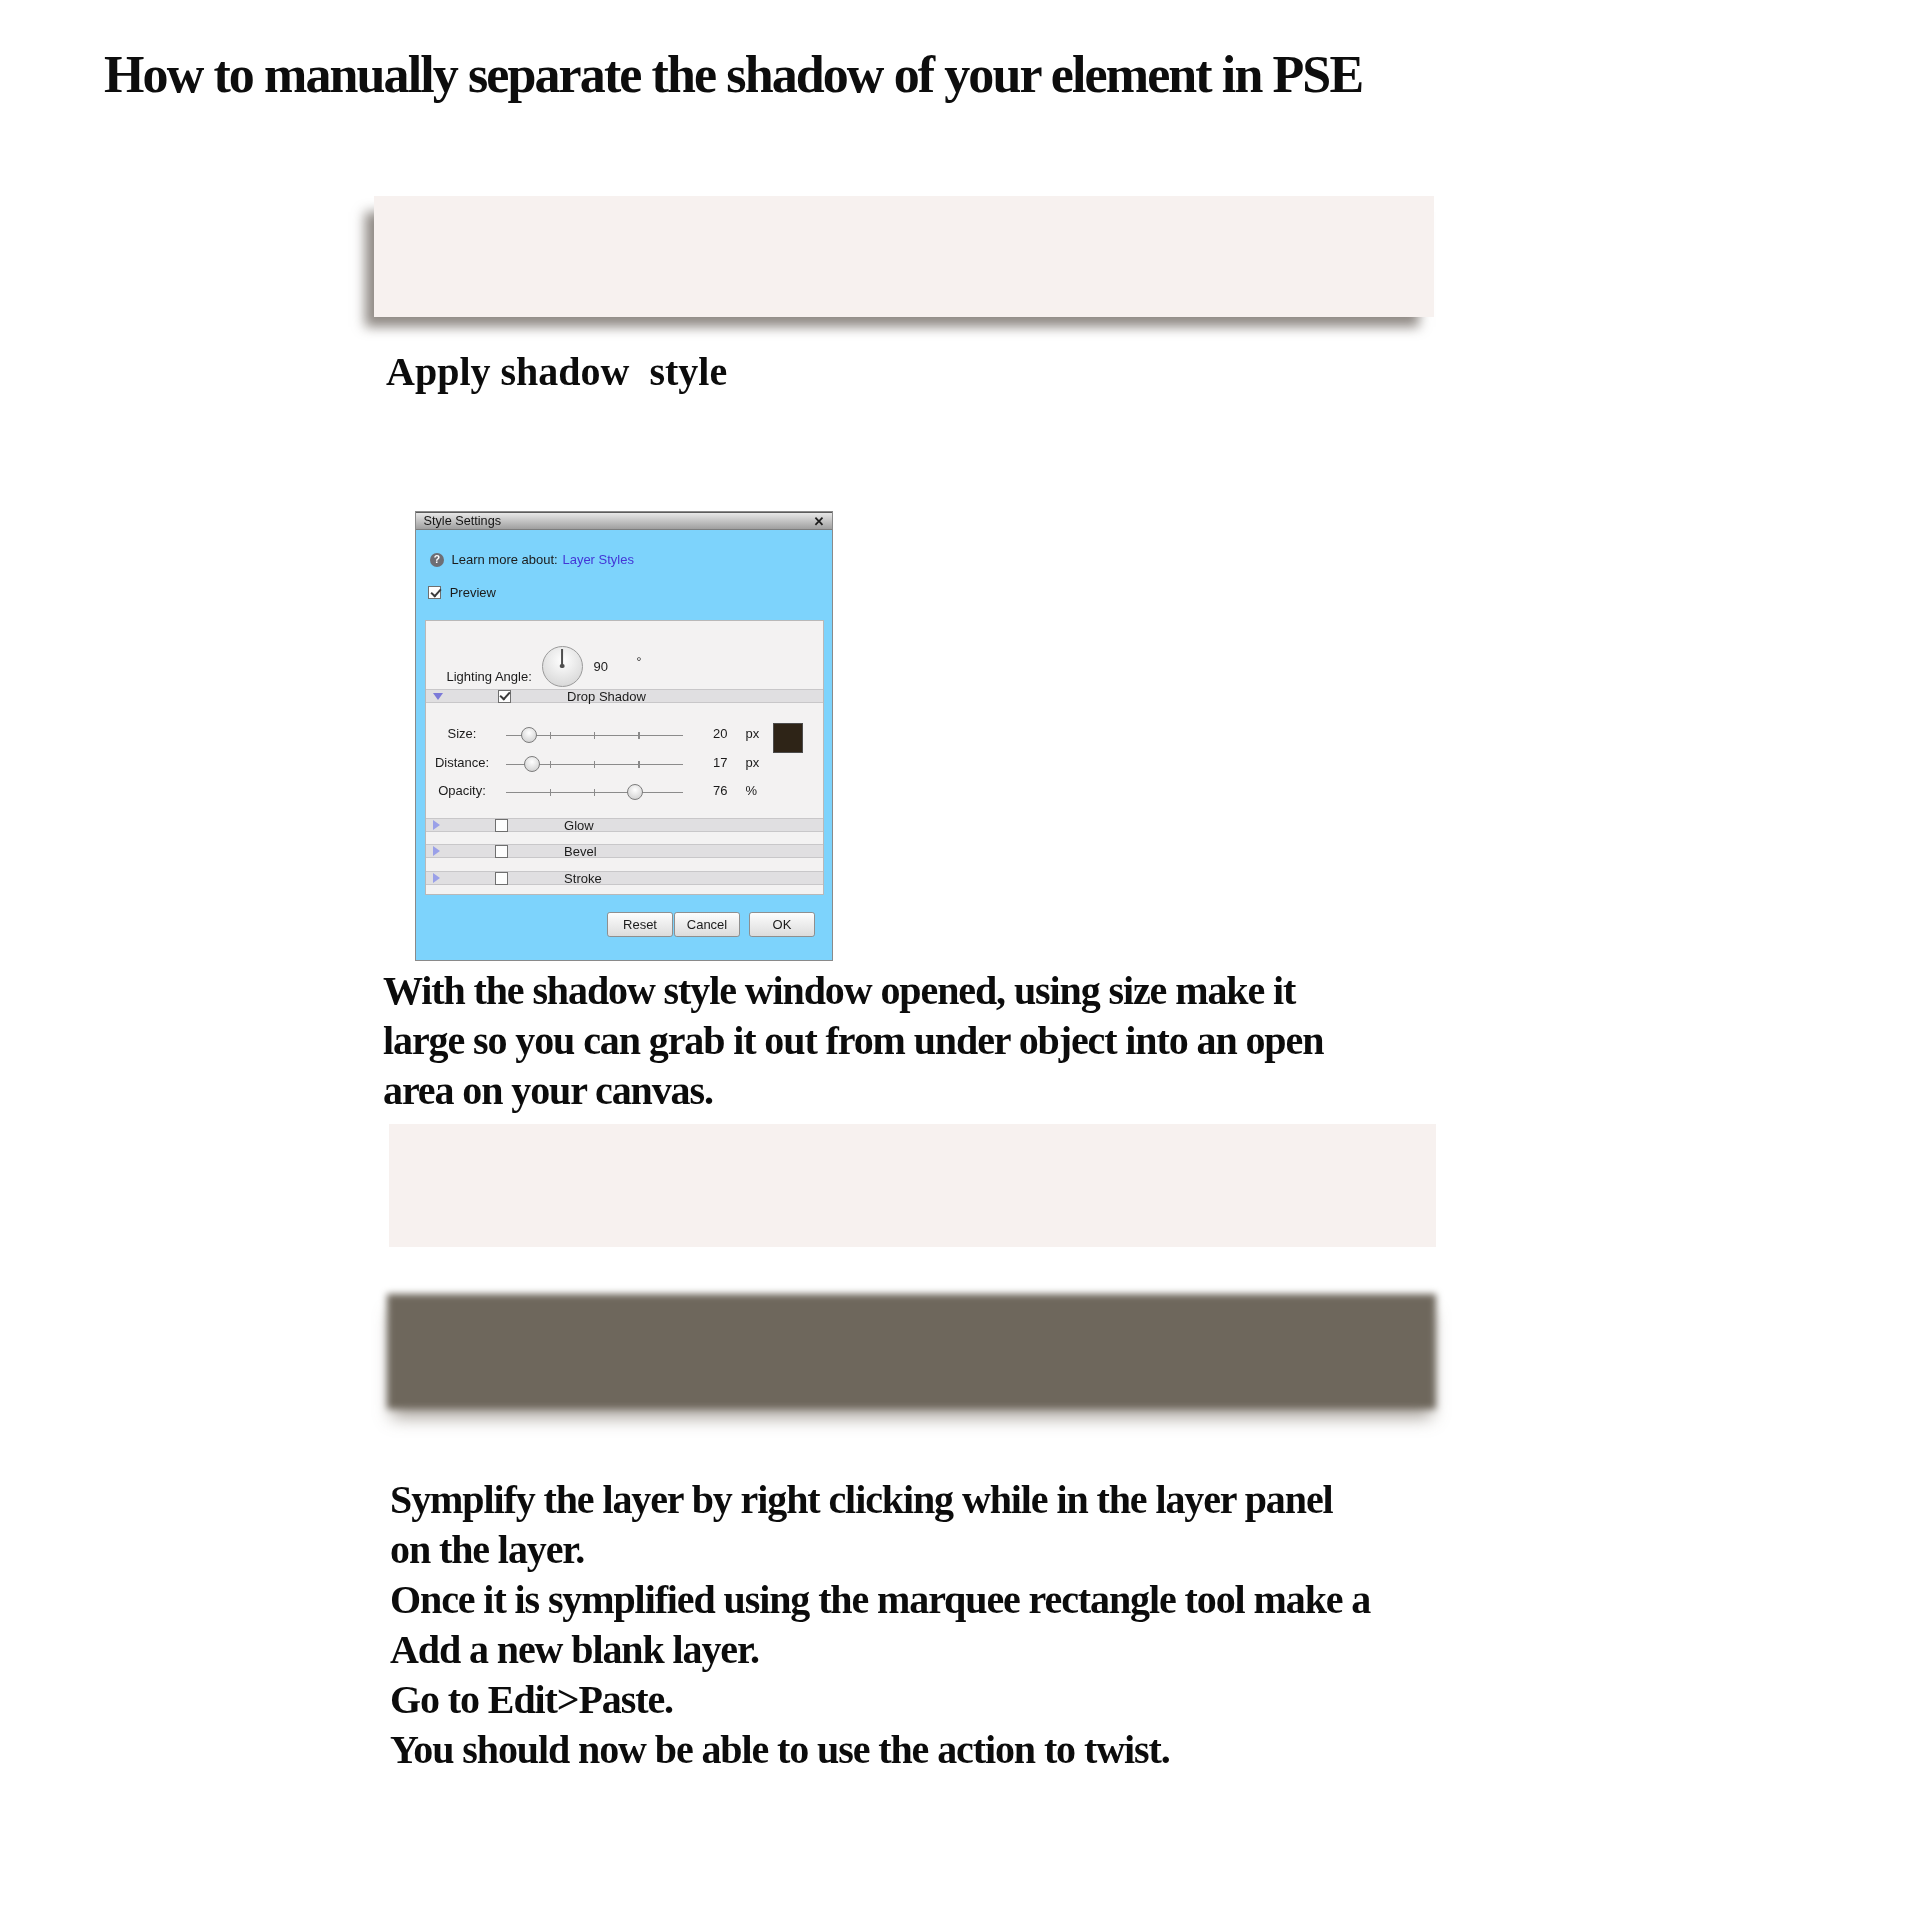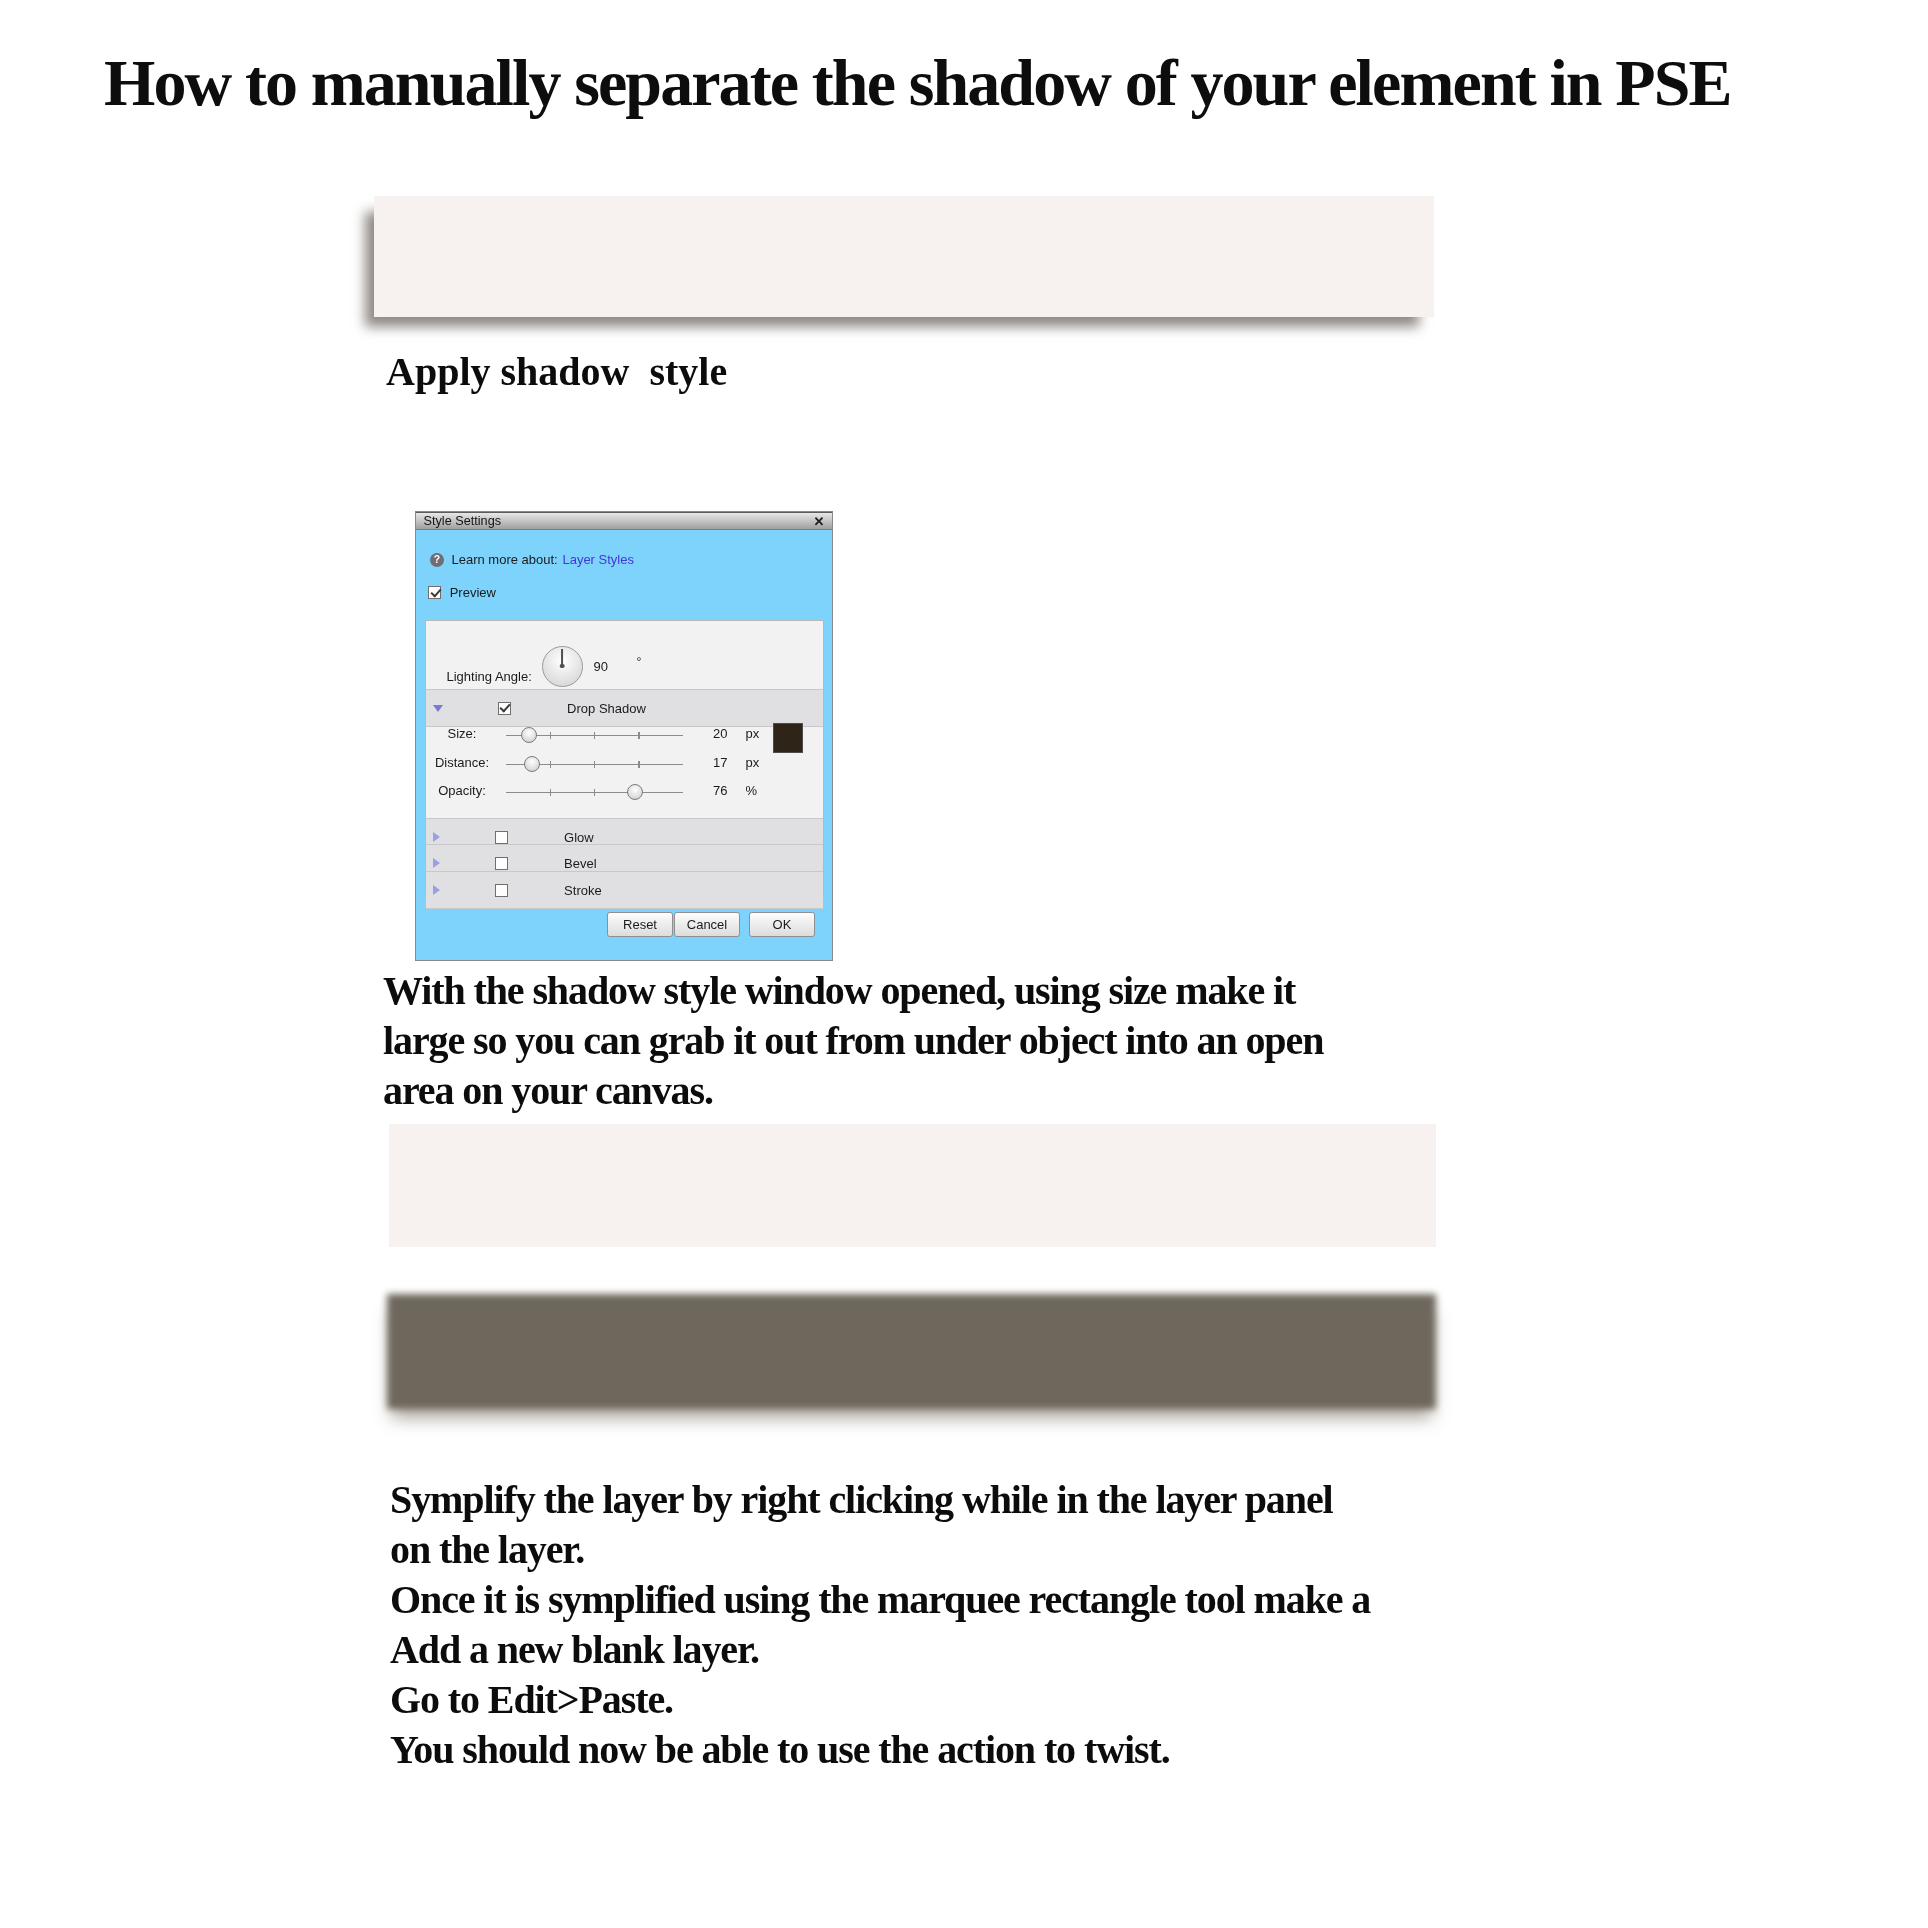--- a/index.html
+++ b/index.html
@@ -4,21 +4,21 @@
 <style>
   html,body { margin:0; padding:0; background:#ffffff; }
   .page {
     position:relative; width:1928px; height:1928px; background:#ffffff;
     font-family:"Liberation Serif", serif; color:#0c0c0c; overflow:hidden;
   }
 
   
   .title {
     position:absolute; left:104px; top:45px; margin:0;
-    font-size:66px; font-weight:bold; letter-spacing:-1.9px; color:#0d0d0d;
+    font-size:52px; font-weight:bold; letter-spacing:-1.9px; color:#0d0d0d;
     white-space:nowrap;
   }
   .caption-apply {
     position:absolute; left:386px; top:348px;
     font-size:40px; font-weight:bold; white-space:pre;
   }
   .para { position:absolute; font-size:40px; font-weight:bold; letter-spacing:-1.1px; line-height:50px; }
   .para div { white-space:nowrap; }
   .para1 { left:383px; top:411px; }
   .para2 { left:383px; top:966px; }
@@ -81,21 +81,21 @@
     position:absolute; left:116px; top:24.5px; width:41px; height:41px; border-radius:50%;
     border:0.9px solid #9a9a9a; background:radial-gradient(circle at 50% 35%, #ffffff, #cfcfcf);
     box-sizing:border-box;
   }
   .dial::before { content:""; position:absolute; left:50%; top:2.8px; width:1.9px; height:16px; background:#4f4f4f; transform:translateX(-50%); }
   .dial::after  { content:""; position:absolute; left:50%; top:17px; width:4.7px; height:4.7px; border-radius:50%; background:#4f4f4f; transform:translateX(-50%); }
   .angle-val { position:absolute; left:168px; top:38px; }
   .angle-deg { position:absolute; left:211px; top:34px; font-size:12.2px; }
 
   .band {
-    position:absolute; left:0; width:100%; height:38px; background:#e0dfe1;
+    position:absolute; left:0; width:100%; height:14px; background:#e0dfe1;
     border-top:0.9px solid #c8c7c9; border-bottom:0.9px solid #c8c7c9;
     display:flex; align-items:center; box-sizing:border-box; padding-left:7.5px;gap:48px;
   }
   .band.b-drop   { top:68px;  }
   .band.b-glow   { top:197px; }
   .band.b-bevel  { top:223px; }
   .band.b-stroke { top:250px; }
 
   .tri { width:0; height:0; margin-right:6.6px; flex:0 0 auto; }
   .tri.down  { border-left:5.6px solid transparent; border-right:5.6px solid transparent; border-top:7.5px solid #7b79d8; }

